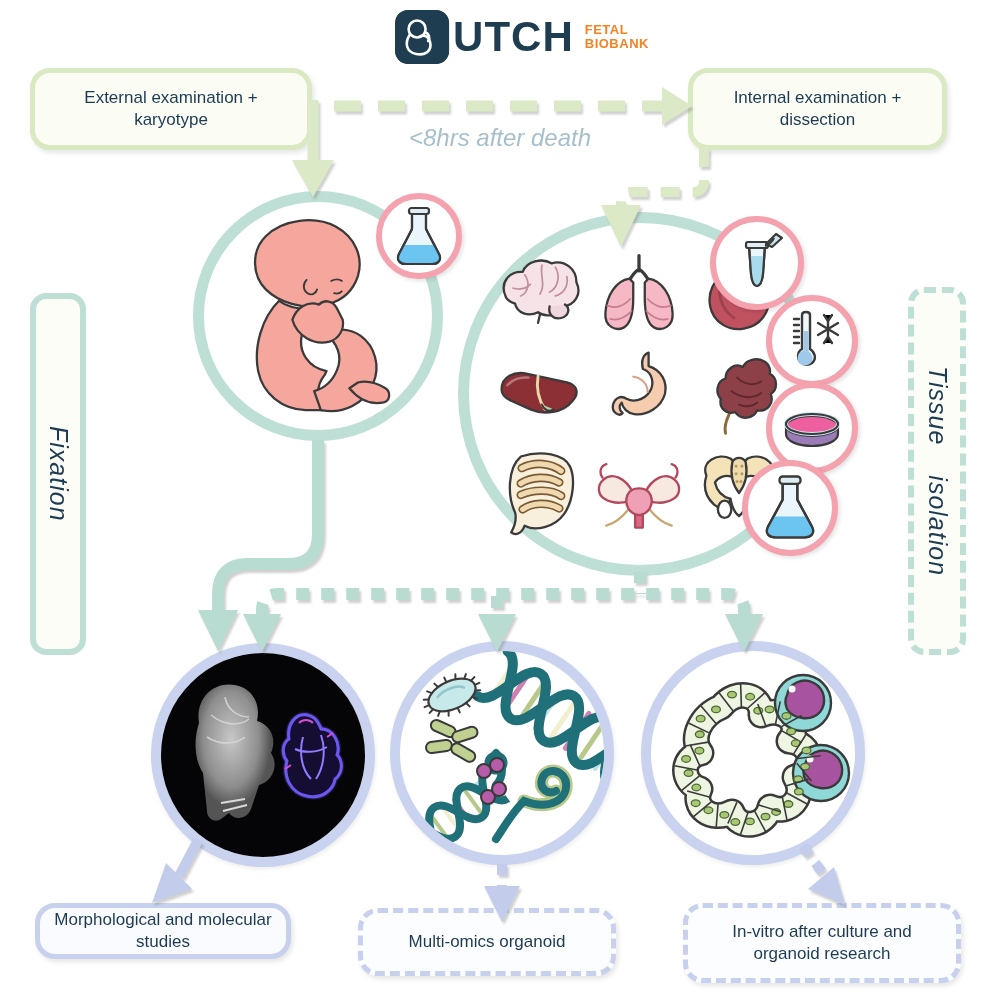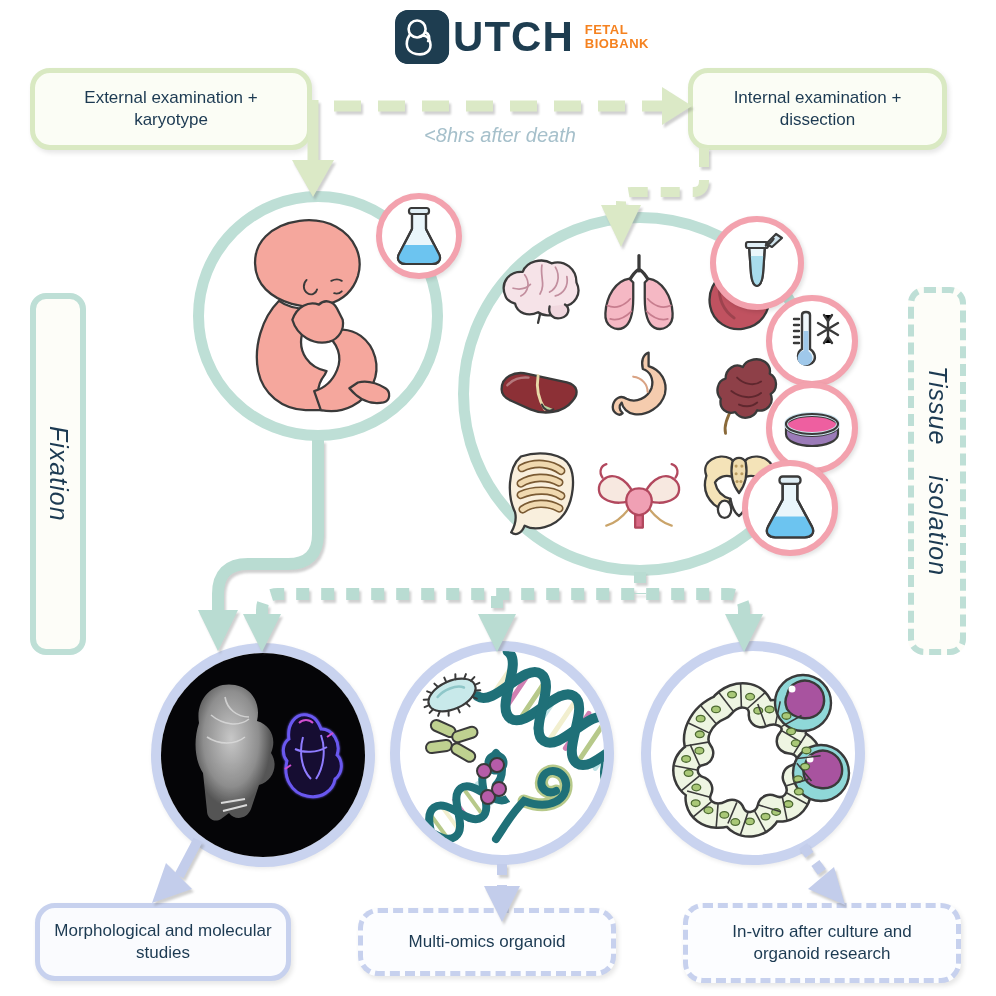--- a/index.html
+++ b/index.html
@@ -14,21 +14,21 @@
 
   
   .box{position:absolute;border-radius:20px;display:flex;align-items:center;justify-content:center;
        text-align:center;color:#1c3a52;font-size:17px;line-height:1.3;padding:6px 12px;box-sizing:border-box;
        box-shadow:2px 3px 5px rgba(0,0,0,.10);background:#fbfdf5;}
   .box.green{border:5px solid #d9e9c2;}
   .box.lav-solid{border:5px solid #c7d1ee;background:#fafbfe;}
   .box.lav-dash{border:5px dashed #c7d1ee;background:#fcfdff;}
 
   .hint{position:absolute;left:340px;top:124px;width:320px;text-align:center;
-        font-style:italic;font-size:20px;color:#a6c0cb;}
+        font-style:italic;font-size:24px;color:#a6c0cb;}
 
   
   .vlabel{position:absolute;border-radius:16px;display:flex;align-items:center;justify-content:center;
           background:#fdfdf8;color:#1c3a52;font-style:italic;font-size:25px;box-sizing:border-box;}
   .vlabel.solid{border:6px solid #bedfd6;}
   .vlabel.dash{border:6px dashed #bedfd6;}
   .vlabel .txt{writing-mode:vertical-rl;word-spacing:22px;letter-spacing:1px;}
 
   
   .circle{position:absolute;border-radius:50%;background:#fff;box-sizing:border-box;overflow:hidden;}
@@ -471,21 +471,21 @@
         <ellipse cx="48.39484405517578" cy="99.72022247314453" rx="4.4" ry="3.3" fill="#a9c877" stroke="#4e6b33" stroke-width="1.3"></ellipse>
         <line x1="57.05043470443425" y1="91.12525632725098" x2="34.366122607577466" y2="94.92288515224121" stroke="#3a3a3a" stroke-width="1.6"></line>
         <ellipse cx="48.76831422772929" cy="83.30422244623692" rx="4.4" ry="3.3" fill="#a9c877" stroke="#4e6b33" stroke-width="1.3"></ellipse>
         <line x1="58.12763385101691" y1="81.88211882852816" x2="37.37542553619012" y2="71.96517121053434" stroke="#3a3a3a" stroke-width="1.6"></line>
         <ellipse cx="49.651402005943254" cy="67.65719229451247" rx="4.4" ry="3.3" fill="#a9c877" stroke="#4e6b33" stroke-width="1.3"></ellipse>
         <line x1="64.96109312169008" y1="72.5177728344551" x2="50.04295808680602" y2="55.01208098634568" stroke="#3a3a3a" stroke-width="1.6"></line>
         <ellipse cx="65.00972747802734" cy="58.392330169677734" rx="4.4" ry="3.3" fill="#a9c877" stroke="#4e6b33" stroke-width="1.3"></ellipse>
       </svg>
   </div>
 
-  <div class="box lav-solid" style="left:35px;top:903px;width:256px;height:78px;">
+  <div class="box lav-solid" style="left:35px;top:903px;width:256px;height:56px;">
     <span>Morphological and molecular studies</span>
   </div>
   <div class="box lav-dash" style="left:358px;top:908px;width:258px;height:68px;">
     <span>Multi-omics organoid</span>
   </div>
   <div class="box lav-dash" style="left:683px;top:903px;width:278px;height:80px;">
     <span>In-vitro after culture and organoid research</span>
   </div>
 
   <svg class="overlay" width="996" height="996" viewBox="0 0 996 996">

